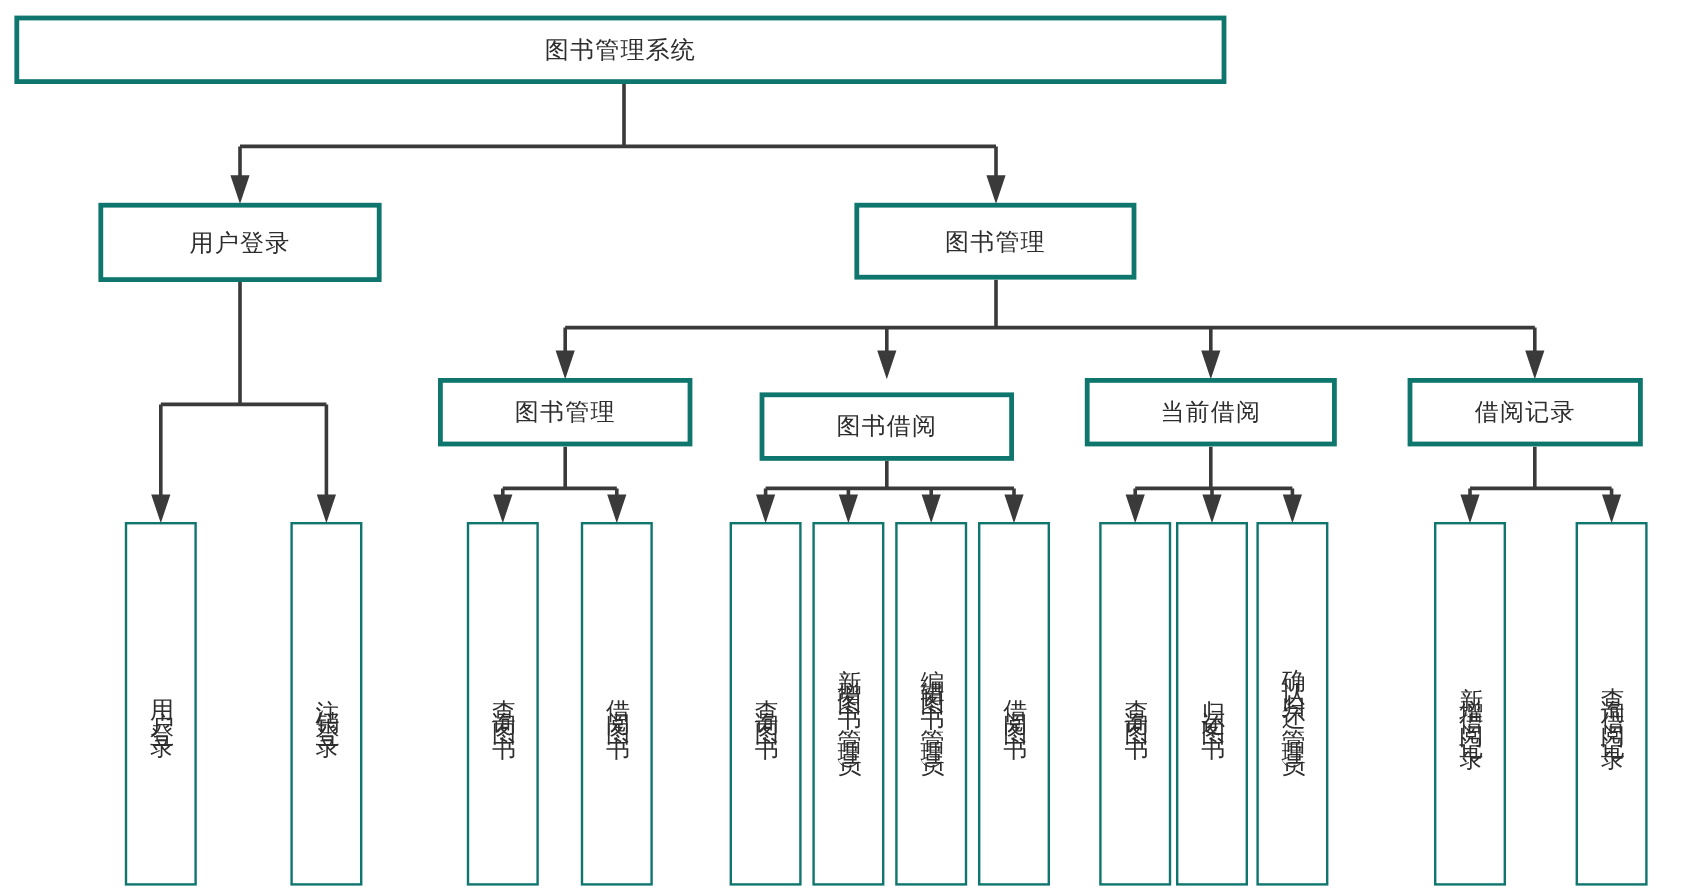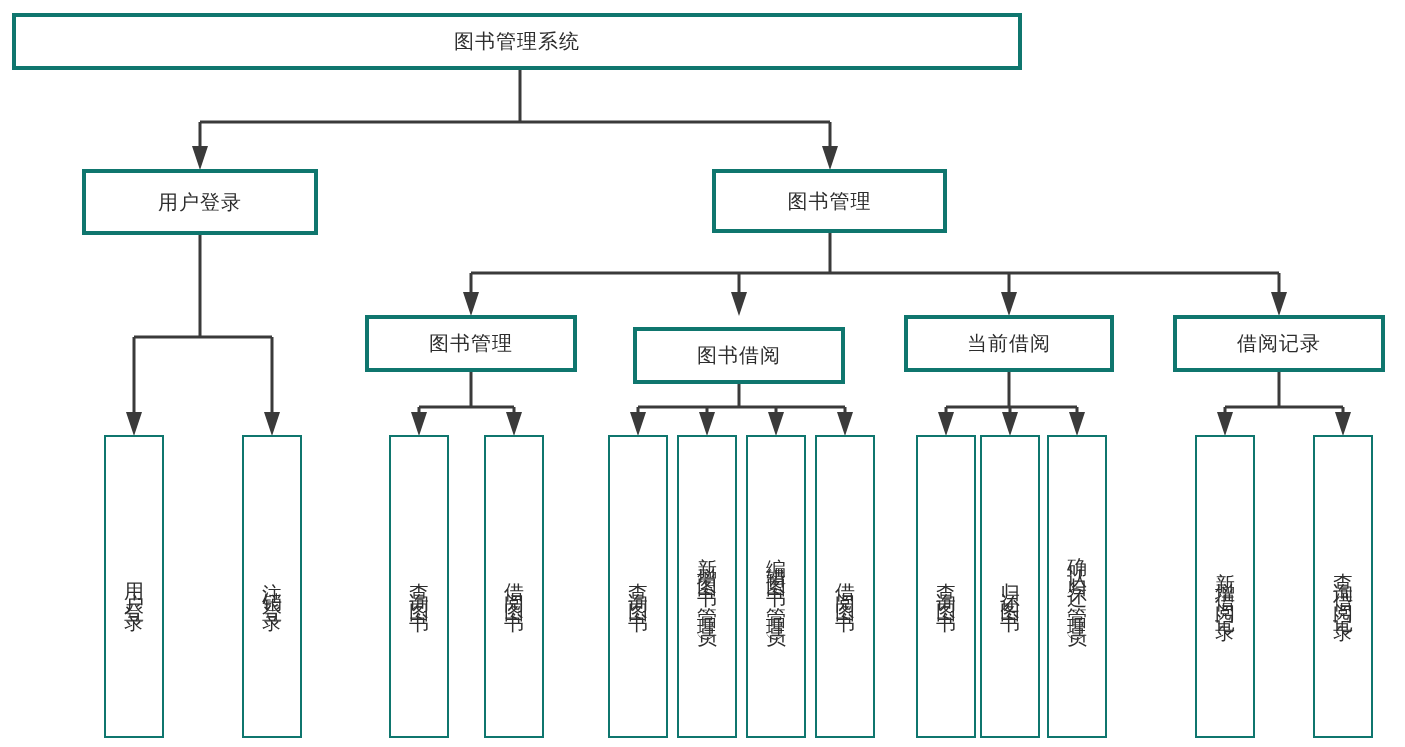--- a/index.html
+++ b/index.html
@@ -99,21 +99,21 @@
 
   <div class="node hbox" style="left:365px; top:315px; width:212px; height:57px;">
     <span>图书管理</span>
   </div>
   <div class="node hbox" style="left:633px; top:315px; width:212px; height:57px;margin-top:12px;">
     <span>图书借阅</span>
   </div>
   <div class="node hbox" style="left:904px; top:315px; width:210px; height:57px;">
     <span>当前借阅</span>
   </div>
-  <div class="node hbox" style="left:1173px; top:315px; width:212px; height:57px;">
+  <div class="node hbox" style="left:1173px; top:315px; width:196px; height:57px;">
     <span>借阅记录</span>
   </div>
 
   <div class="node vbox" style="left:104px; top:435px; width:60px; height:303px;">
     <span class="vtext">用户登录</span>
   </div>
   <div class="node vbox" style="left:242px; top:435px; width:60px; height:303px;">
     <span class="vtext">注销登录</span>
   </div>
 

